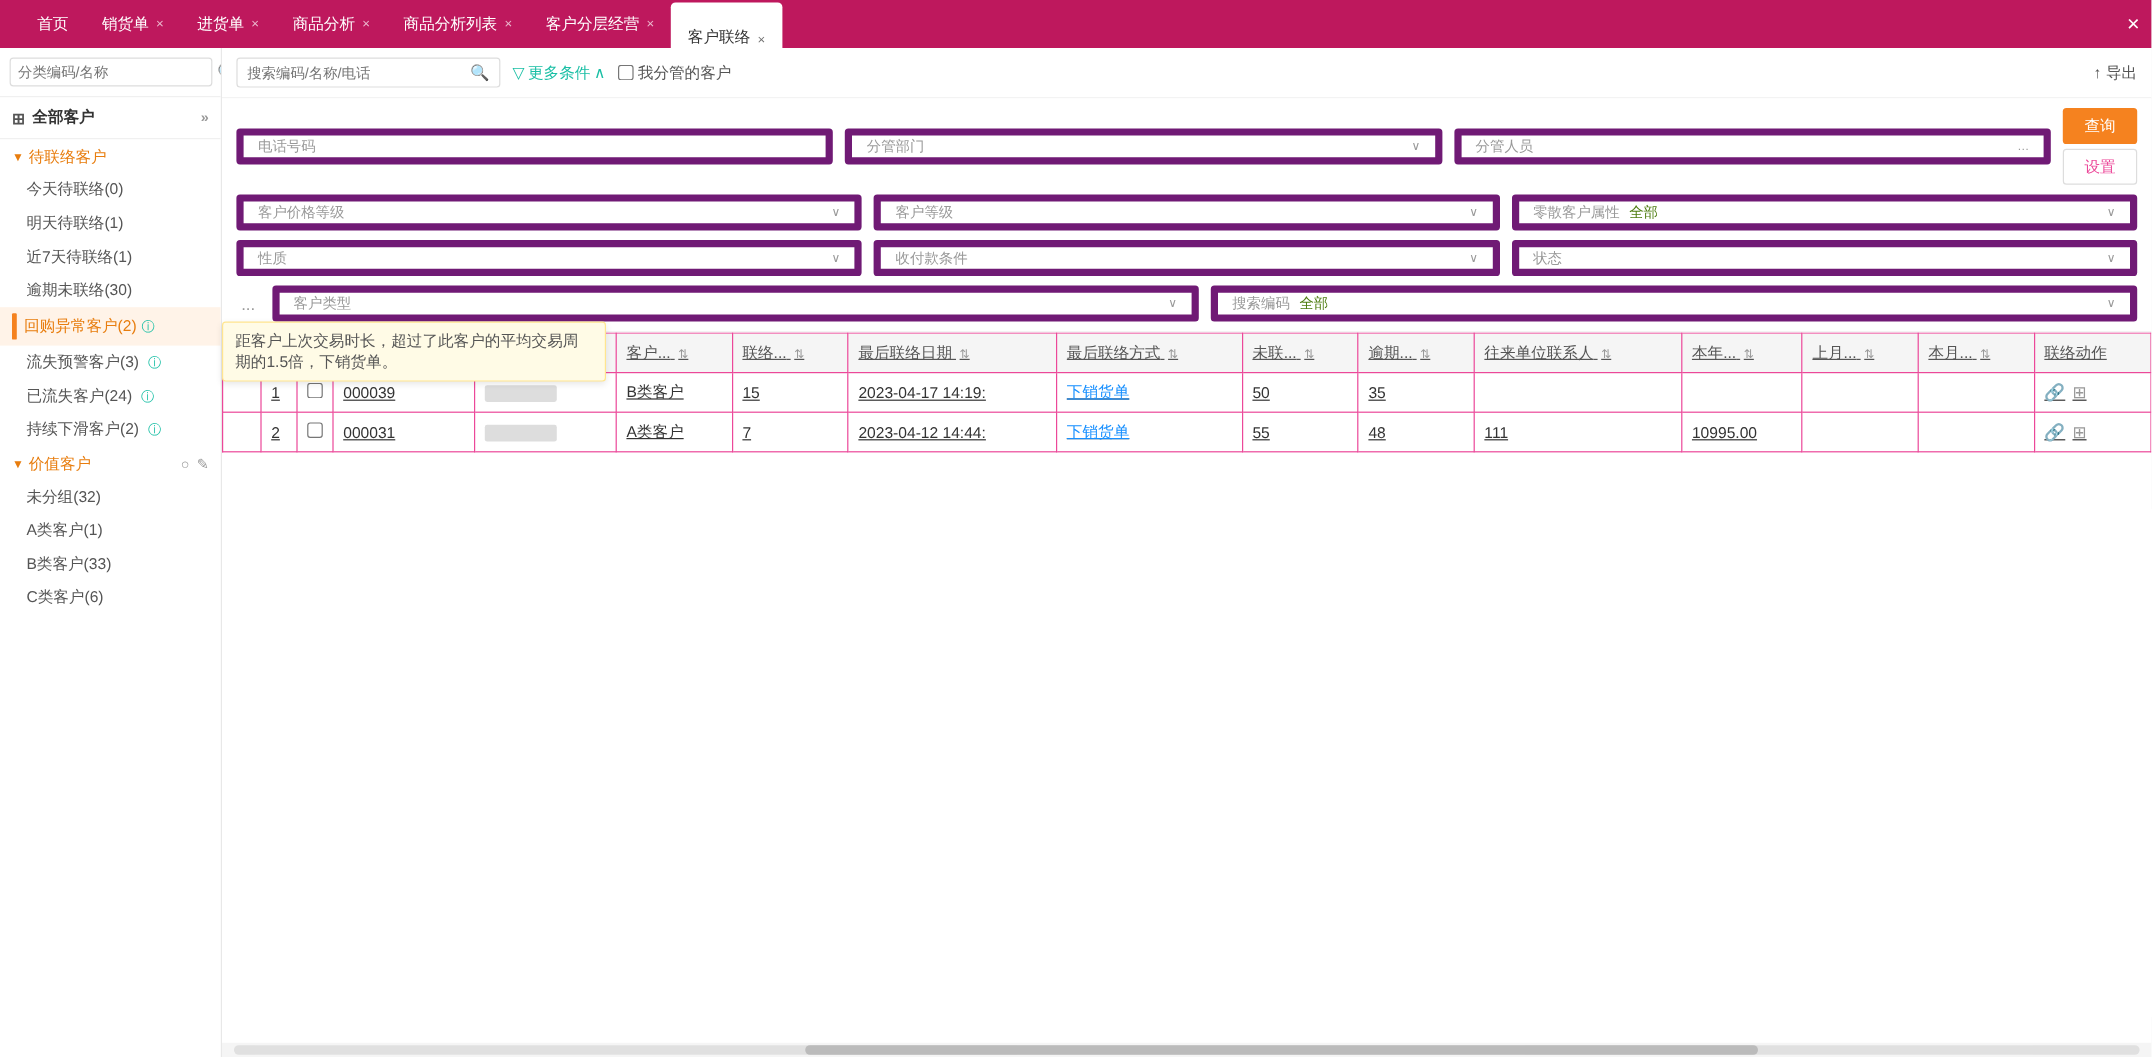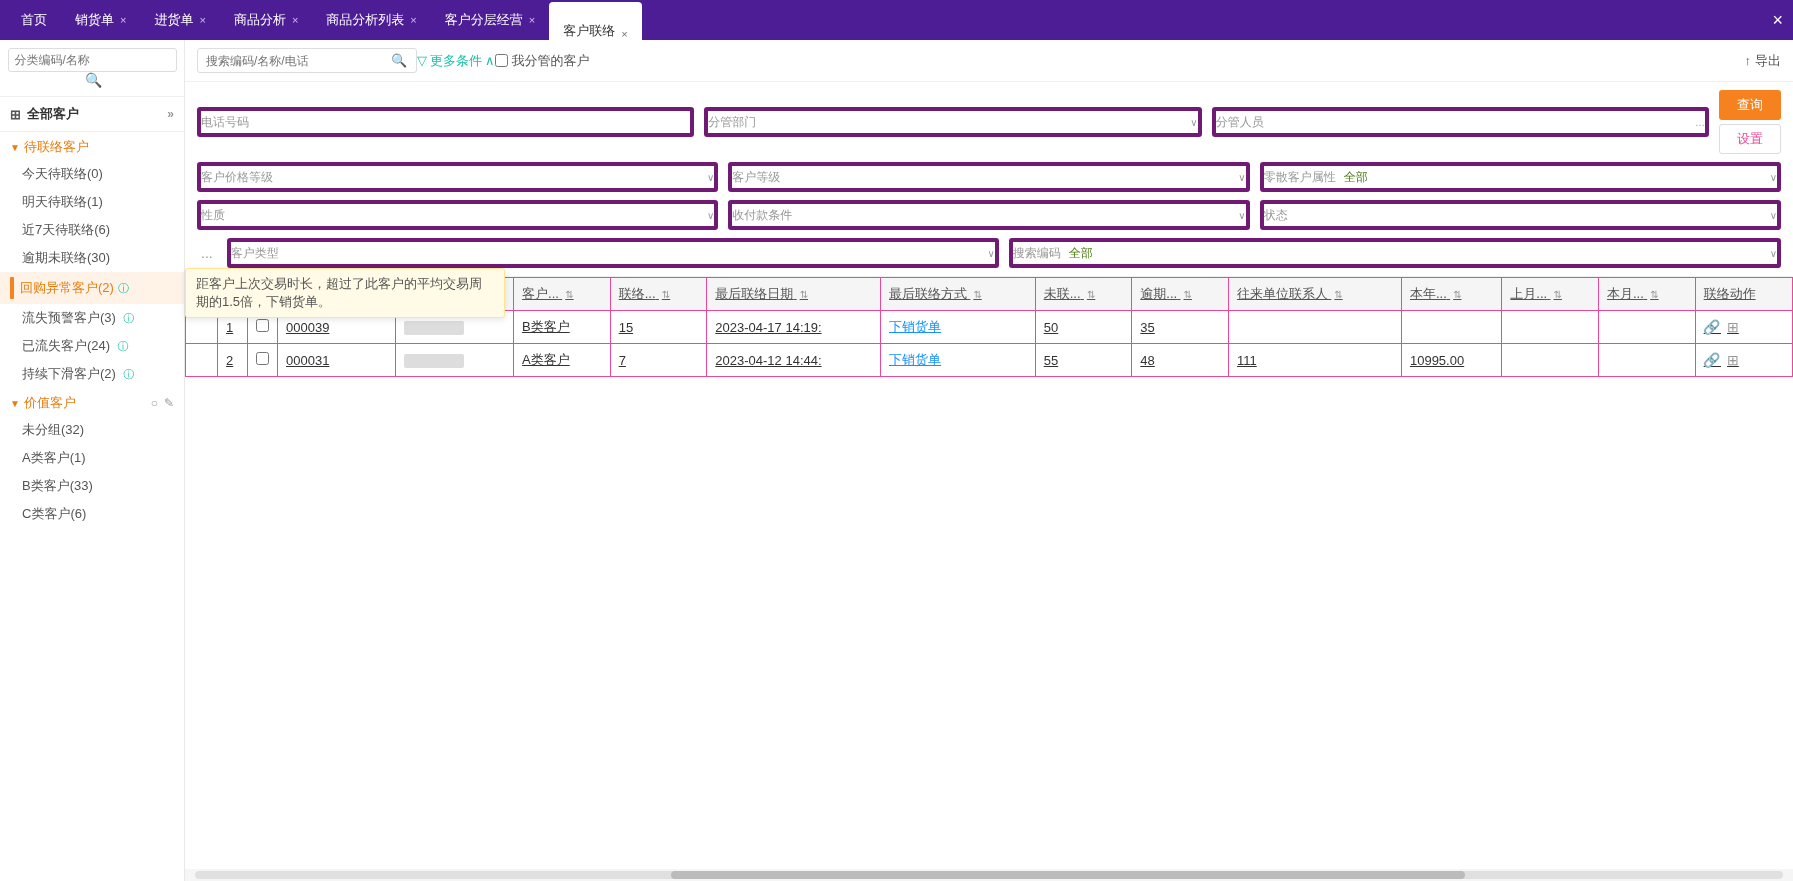--- a/index.html
+++ b/index.html
@@ -1,21 +1,21 @@
 <!DOCTYPE html>
 <html><head>
   <meta charset="utf-8">
   <style>
     * { box-sizing: border-box; margin: 0; padding: 0; font-family: 'Microsoft YaHei', Arial, sans-serif; font-size: 13px; }
     body { background: #f5f5f5; overflow: hidden; width: 1793px; height: 881px; }
 
     
     .top-nav {
       display: flex; align-items: center;
-      background: #4c1d95; height: 40px; padding: 0 7px;
+      background: #be185d; height: 40px; padding: 0 17px;
       color: white; position: relative;
     }
     .top-nav .nav-item {
       padding: 0 14px; height: 40px; display: flex; align-items: center;
       cursor: pointer; font-size: 13px; color: white; white-space: nowrap;
     }
     .top-nav .nav-item.active {
       background: white; color: #333; border-radius: 4px 4px 0 0;
       height: 38px; margin-top: 2px; align-items: flex-end;
     }
@@ -33,21 +33,20 @@
     }
 
     
     .left-sidebar {
       width: 185px; background: white; border-right: 1px solid #e8e8e8;
       display: flex; flex-direction: column; overflow: hidden; flex-shrink: 0;
     }
     .sidebar-search {
       display: flex; align-items: center; padding: 8px;
       border-bottom: 1px solid #f0f0f0;
-      flex-direction: column;
     }
     .sidebar-search input {
       flex: 1; border: 1px solid #ddd; border-radius: 3px; padding: 4px 6px;
       font-size: 12px; outline: none;
     }
     .sidebar-search .search-icon {
       margin-left: 4px; color: #999; cursor: pointer; font-size: 14px;
     }
     .sidebar-content { flex: 1; overflow-y: auto; }
     .sidebar-group-title {
@@ -78,21 +77,21 @@
 
     
     .right-content {
       flex: 1; display: flex; flex-direction: column; overflow: hidden;
       background: white;
     }
 
     
     .filter-bar {
       display: flex; align-items: center; padding: 8px 12px;
-      background: white; border-bottom: 1px solid #f0f0f0; 
+      background: white; border-bottom: 1px solid #f0f0f0; gap: 10px;
     }
     .search-input-wrap {
       display: flex; align-items: center; border: 1px solid #ddd;
       border-radius: 3px; padding: 4px 8px; width: 220px;
     }
     .search-input-wrap input {
       border: none; outline: none; font-size: 12px; flex: 1;
     }
     .search-input-wrap .s-icon { color: #999; }
     .more-conditions {
@@ -109,21 +108,21 @@
     
     .advanced-filter {
       background: white; border-bottom: 1px solid #f0f0f0; padding: 8px 12px;
     }
     .filter-row {
       display: flex; align-items: center; gap: 10px; margin-bottom: 8px;
     }
     .filter-row:last-child { margin-bottom: 0; }
     .filter-field {
       display: flex; align-items: center; flex: 1; min-width: 0;
-      border: 4px solid #701a75; border-radius: 3px; padding: 4px 0;
+      border: 6px solid #701a75; border-radius: 3px; padding: 4px 12px;
       background: white; cursor: pointer; height: 30px;
     }
     .filter-field .label { color: #999; font-size: 12px; white-space: nowrap; margin-right: 8px; }
     .filter-field .value { flex: 1; font-size: 12px; color: #4d7c0f; }
     .filter-field .arrow { color: #999; font-size: 10px; margin-left: auto; }
     .query-btn {
       background: #f5821f; color: white; border: none; border-radius: 3px;
       padding: 6px 18px; cursor: pointer; font-size: 13px; height: 30px;
     }
     .settings-btn {
@@ -255,21 +254,21 @@
         <span class="arrow">▼</span>
         <span>待联络客户</span>
       </div>
       <div class="sidebar-item">
         <span>今天待联络(0)</span>
       </div>
       <div class="sidebar-item">
         <span>明天待联络(1)</span>
       </div>
       <div class="sidebar-item">
-        <span>近7天待联络(6)</span>
+        <span>近7天待联络(1)</span>
       </div>
       <div class="sidebar-item">
         <span>逾期未联络(30)</span>
       </div>
 
       <div style="position:relative;">
         <div class="sidebar-anomaly-item">
           <div class="orange-left-bar"></div>
           <span>回购异常客户(2)</span>
           <span style="margin-left:4px;color:#1abfa5;font-size:11px;cursor:pointer;">ⓘ</span>

